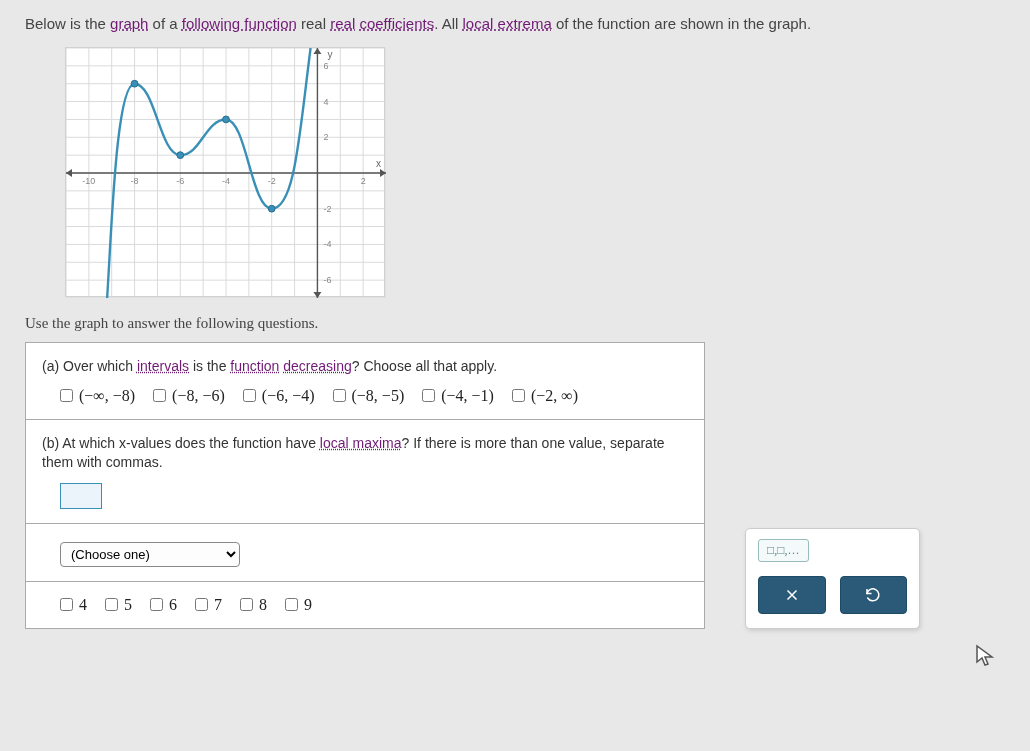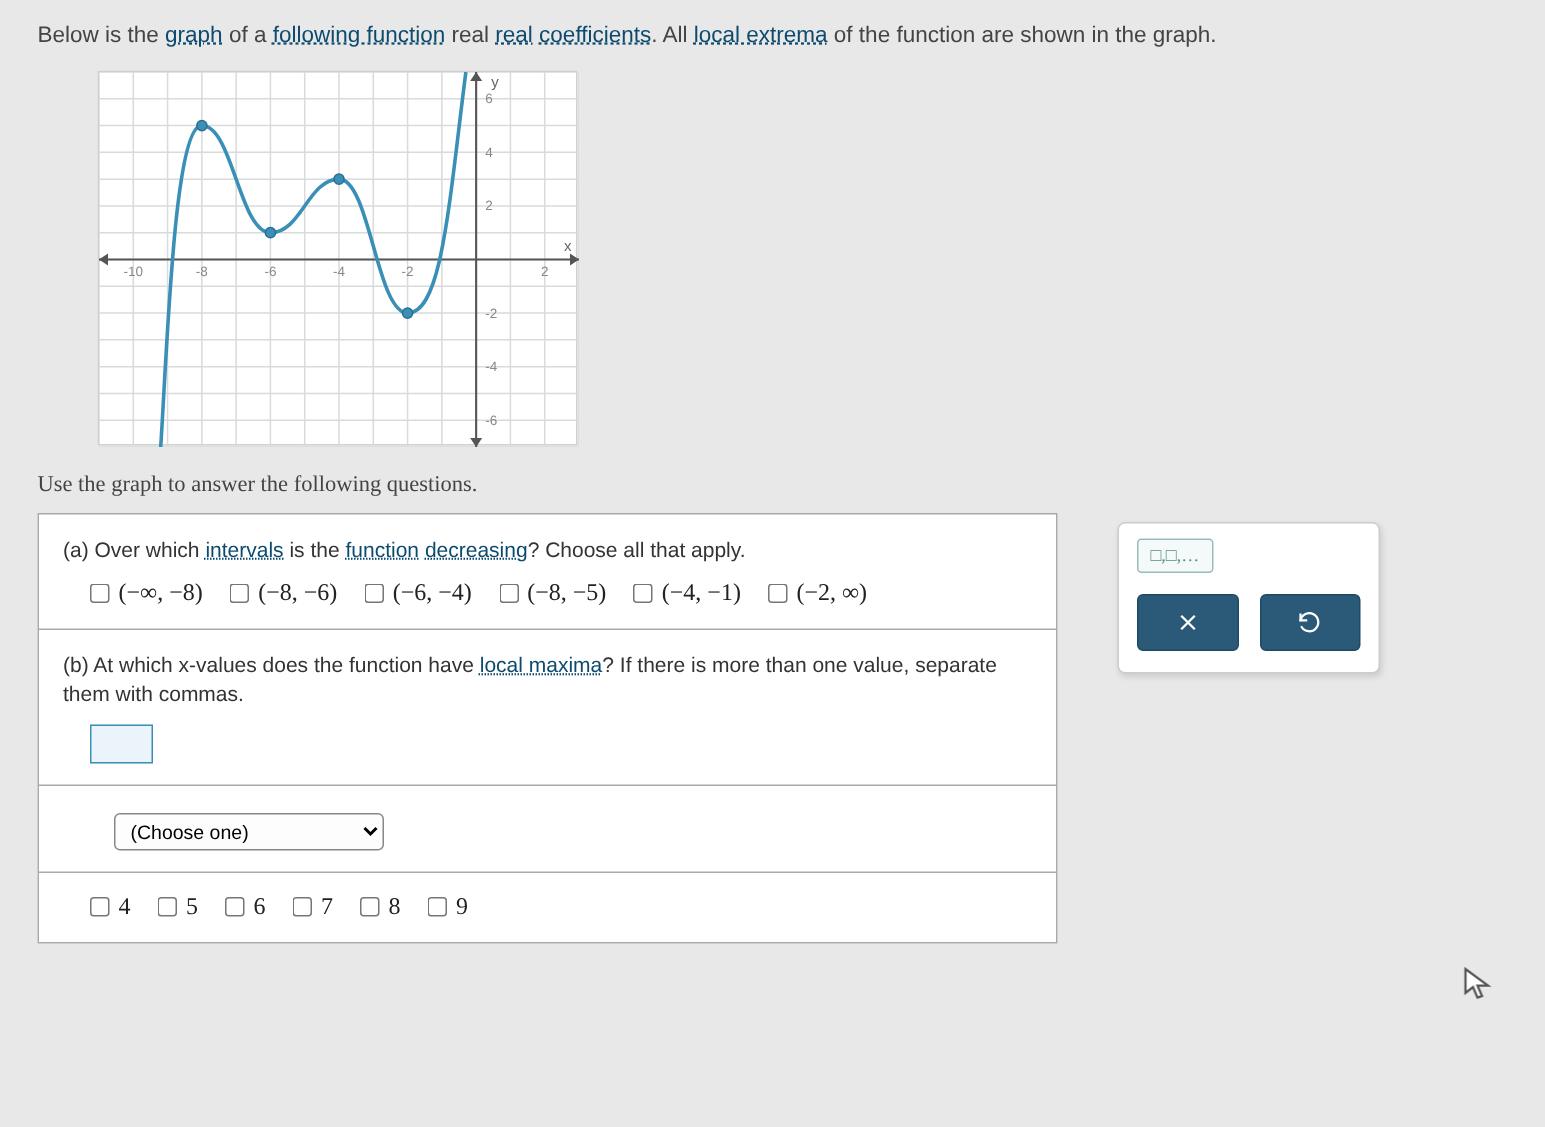--- a/index.html
+++ b/index.html
@@ -4,40 +4,40 @@
 <style>
   * { box-sizing: border-box; margin: 0; padding: 0; }
   body {
     font-family: Arial, Helvetica, sans-serif;
     background: #e8e8e8;
     padding: 15px 25px;
     color: #333;
     font-size: 14px;
   }
   .intro { margin-bottom: 15px; font-size: 15px; color: #444; }
-  .u { text-decoration: underline dotted; color: #0c4a6e; cursor: pointer; }
+  .u { text-decoration: underline dotted; color: #701a75; cursor: pointer; }
   .chart-container {
     position: relative;
     width: 320px;
     height: 250px;
     background: #fff;
     border: 1px solid #d0d0d0;
     margin: 10px 0 18px 40px;
   }
   .grid line { stroke: #d8dadc; stroke-width: 1; }
   .axis { stroke: #555; stroke-width: 1.4; }
   .tick-label { font-size: 9px; fill: #888; font-family: Arial; }
   .axis-label { font-size: 10px; fill: #666; }
   .curve { fill: none; stroke: #3a8fb7; stroke-width: 2.4; }
   .pt { fill: #3a8fb7; stroke: #2a6f92; stroke-width: 1; }
   .arrowhead { fill: #555; }
 
   .subtext { margin: 15px 0 10px 0; font-size: 15px; color: #444; font-family: Liberation Serif, serif; }
 
-  .main-row { display: flex; align-items: flex-start; gap: 40px; }
+  .main-row { display: flex; align-items: flex-end; gap: 40px; }
   .qbox {
     width: 680px;
     border: 1px solid #aaa;
     background: #fff;
   }
   .cell {
     padding: 14px 16px;
     border-bottom: 1px solid #aaa;
     font-size: 14px;
     color: #333;
@@ -50,21 +50,21 @@
 
   .ans-input {
     width: 42px; height: 26px;
     border: 1.5px solid #3a8fb7;
     background: #eaf4fa;
     margin-left: 18px;
     padding: 2px 4px;
     font-size: 14px;
   }
   .select-wrap {
-    margin-left: 34px;
+    margin-left: 18px;
     margin-top: 4px;
   }
   select.choose {
     font-size: 13px;
     padding: 3px 6px;
     border: 1px solid #888;
     border-radius: 4px;
     background: #fdfdfd;
     width: 180px;
   }

